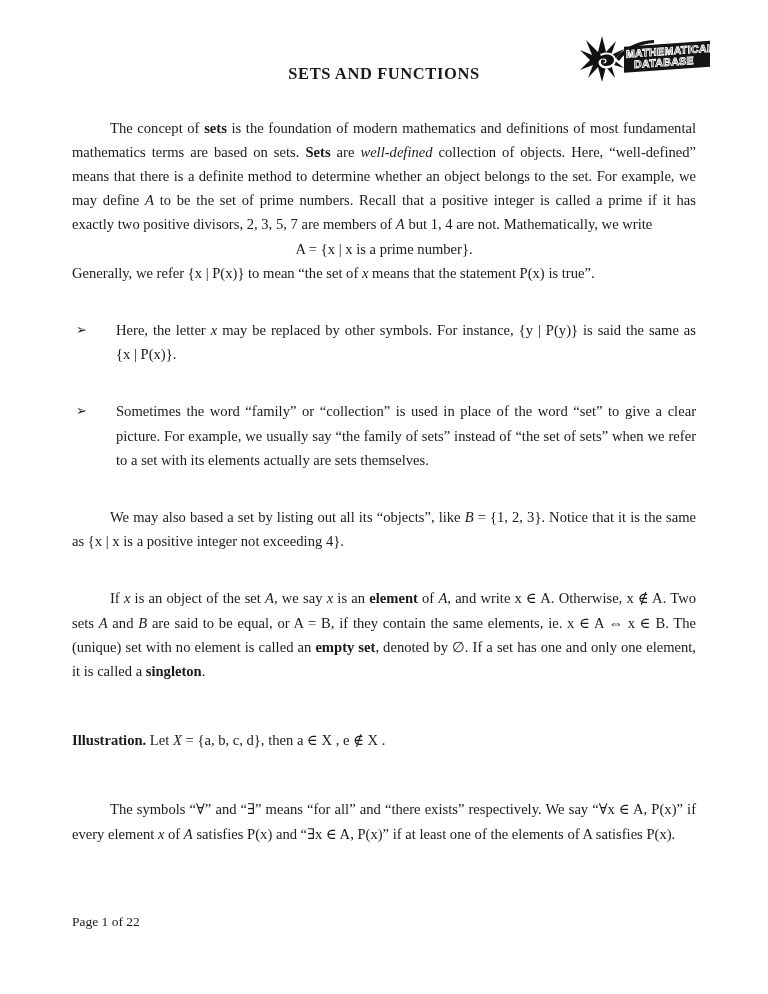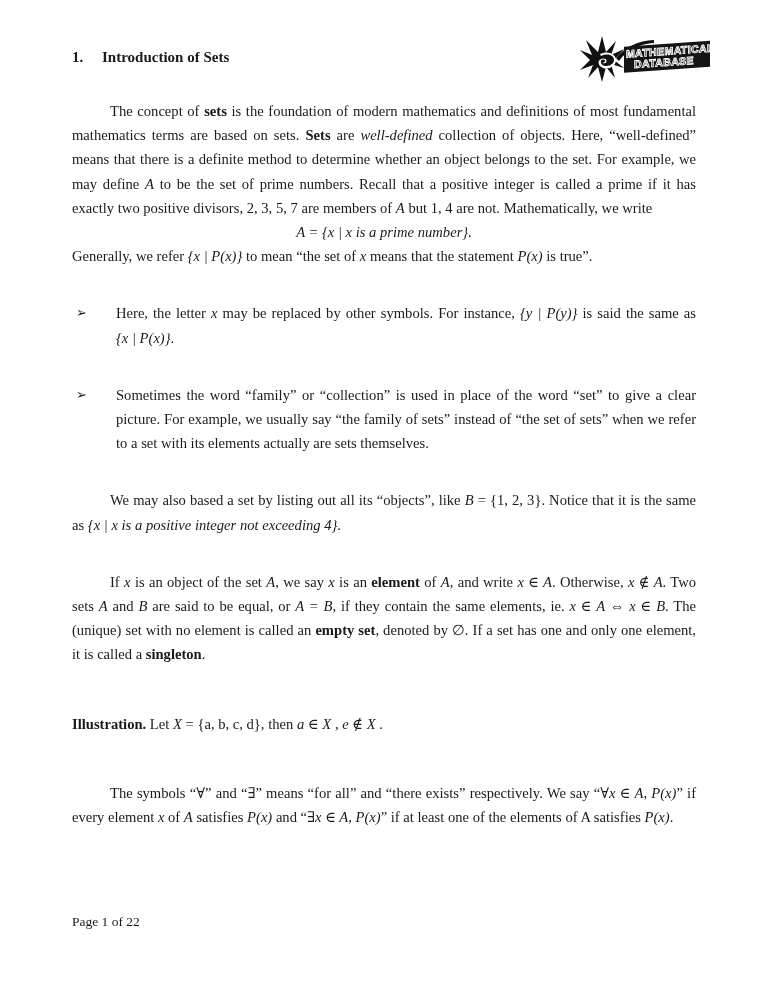--- a/index.html
+++ b/index.html
@@ -99,21 +99,20 @@
     top: 0;
     font-size: 13px;
     line-height: 24.2px;
     font-family: "DejaVu Sans", sans-serif;
   }
 
   
   .i { font-style: italic; }
   .b { font-weight: bold; }
   .math {
-    font-style: italic;
     white-space: nowrap;
   }
   .sym {
     font-style: normal;
     font-family: "DejaVu Serif", "Liberation Serif", serif;
   }
 
   
   .footer {
     position: absolute;
@@ -144,22 +143,22 @@
       <g transform="skewY(-4)">
         <rect x="46" y="16" width="86" height="26" fill="#141414"></rect>
         <text x="48" y="27" font-family="'Liberation Sans', sans-serif" font-size="10.5" font-weight="bold" letter-spacing="0.4" fill="#141414" stroke="#ffffff" stroke-width="0.9">MATHEMATICAL</text>
         <text x="56" y="38" font-family="'Liberation Sans', sans-serif" font-size="10.5" font-weight="bold" letter-spacing="0.4" fill="#141414" stroke="#ffffff" stroke-width="0.9">DATABASE</text>
       </g>
     </svg>
   </div>
 
   <div class="content">
 
+    <h1 class="doc-title">SETS AND FUNCTIONS</h1>
 
-    <h2 class="section-heading"><span class="sec-num">1.</span><span>Introduction of Sets</span></h2>
 
     <div class="gap-lg"></div>
 
     <p class="body indent"><span>The concept of </span><span class="b">sets</span><span> is the foundation of modern mathematics and definitions of most fundamental mathematics terms are based on sets. </span><span class="b">Sets</span><span> are </span><span class="i">well-defined</span><span> collection of objects. Here, “well-defined” means that there is a definite method to determine whether an object belongs to the set. For example, we may define </span><span class="i">A</span><span> to be the set of prime numbers. Recall that a positive integer is called a prime if it has exactly two positive divisors, 2, 3, 5, 7 are members of </span><span class="i">A</span><span> but 1, 4 are not. Mathematically, we write</span></p>
 
     <p class="eq"><span class="math">A = {x | x is a prime number}.</span></p>
 
     <p class="body"><span>Generally, we refer </span><span class="math">{x | P(x)}</span><span> to mean “the set of </span><span class="i">x</span><span> means that the statement </span><span class="math">P(x)</span><span> is true”.</span></p>
 
     <div class="gap-lg"></div>

